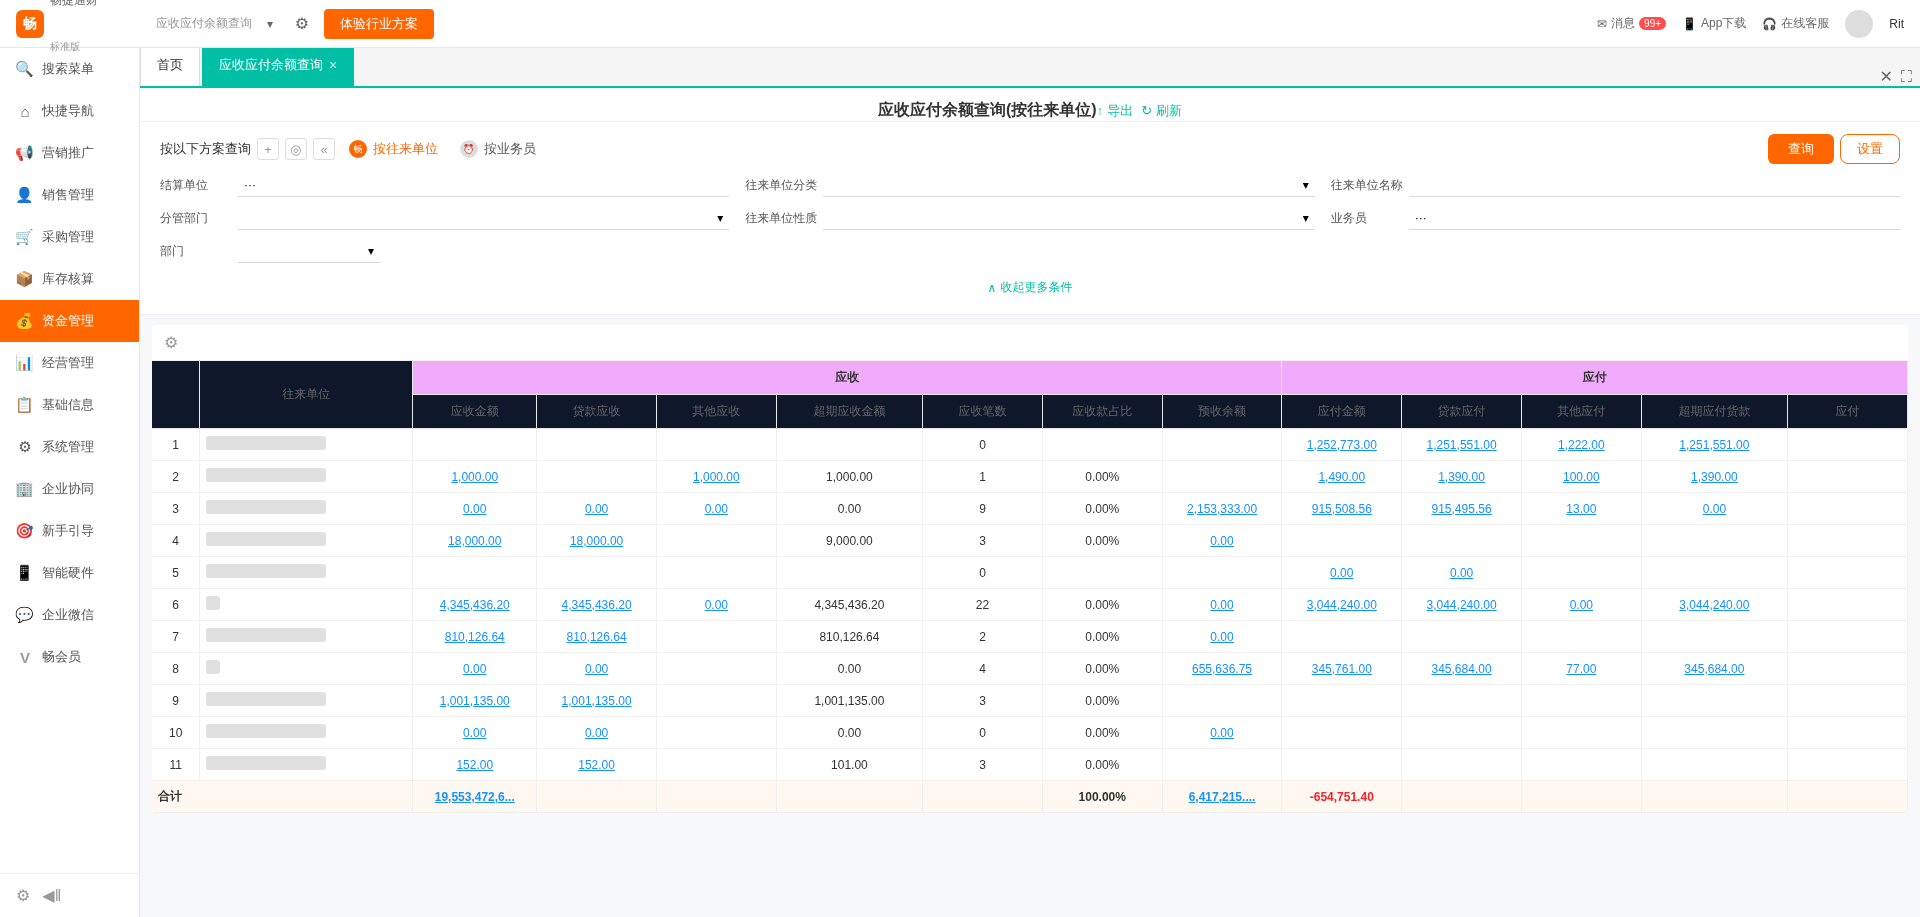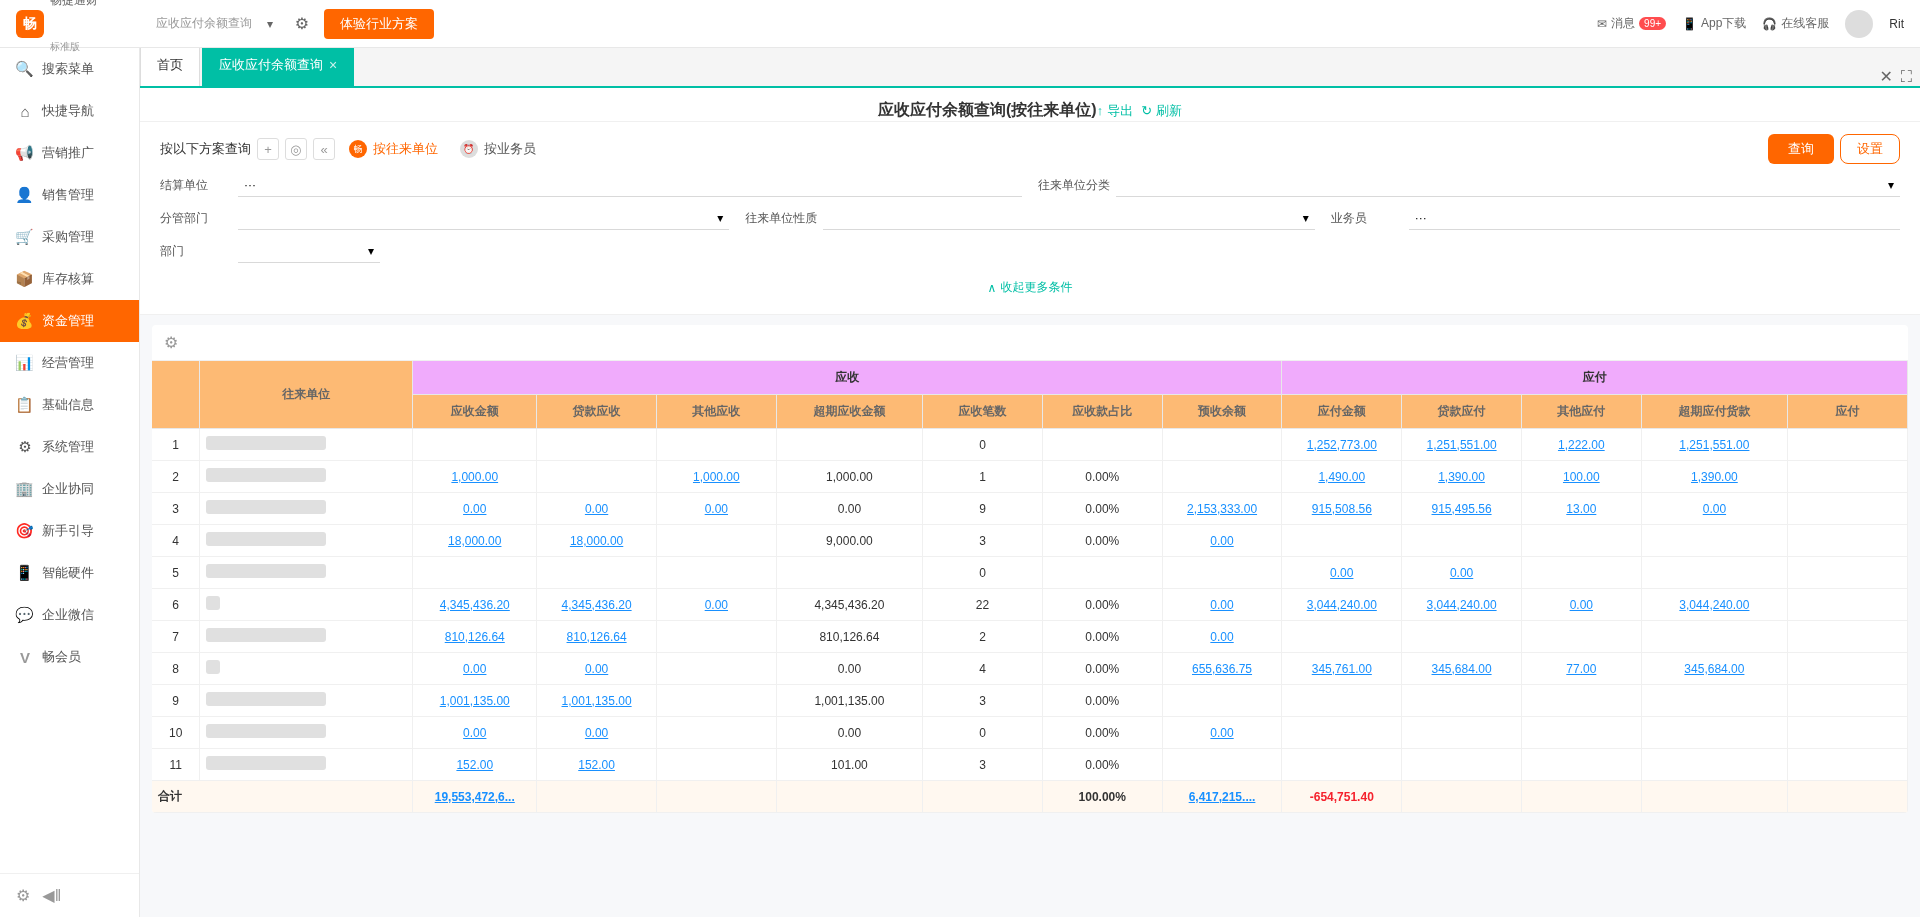--- a/index.html
+++ b/index.html
@@ -224,25 +224,25 @@
     .table-section { background: #fff; margin: 10px 12px; border-radius: 4px; overflow: hidden; }
     .table-settings-bar {
       padding: 8px 12px;
       display: flex; align-items: center;
       border-bottom: 1px solid #f0f0f0;
     }
     .table-gear { color: #999; cursor: pointer; font-size: 16px; }
 
     .data-table { width: 100%; border-collapse: collapse; font-size: 12px; }
     .data-table th {
-      background: #fdba74;
+      background: #0f172a;
       padding: 8px 6px;
       text-align: center;
       color: #666;
-      font-weight: 700;
+      font-weight: 400;
       border-bottom: 1px solid #e8e8e8;
       border-right: 1px solid #e8e8e8;
       white-space: nowrap;
     }
     .data-table th.group-header {
       background: #f0abfc;
       color: #333;
       font-weight: 600;
       margin-top: 16px;
     }
@@ -437,20 +437,24 @@
           <button class="filter-select-btn">
             <span>···</span>
           </button>
         </div>
         <div class="filter-field">
           <span class="filter-label">往来单位分类</span>
           <button class="filter-select-btn">
             <span></span>
             <span>▾</span>
           </button>
+        </div>
+        <div class="filter-field">
+          <span class="filter-label">往来单位名称</span>
+          <input class="filter-input" type="text" value="" style="">
         </div>
       </div>
 
       <div class="filter-row">
         <div class="filter-field">
           <span class="filter-label">分管部门</span>
           <button class="filter-select-btn">
             <span></span>
             <span>▾</span>
           </button>

